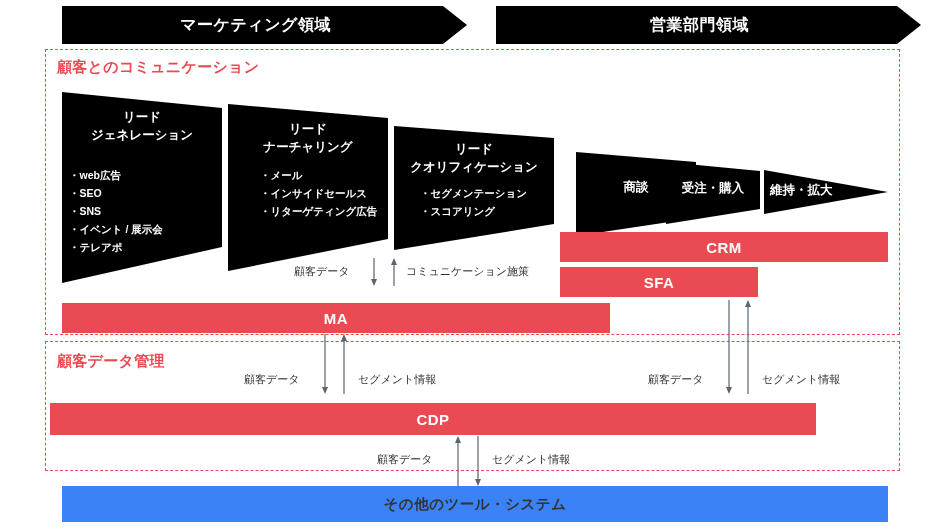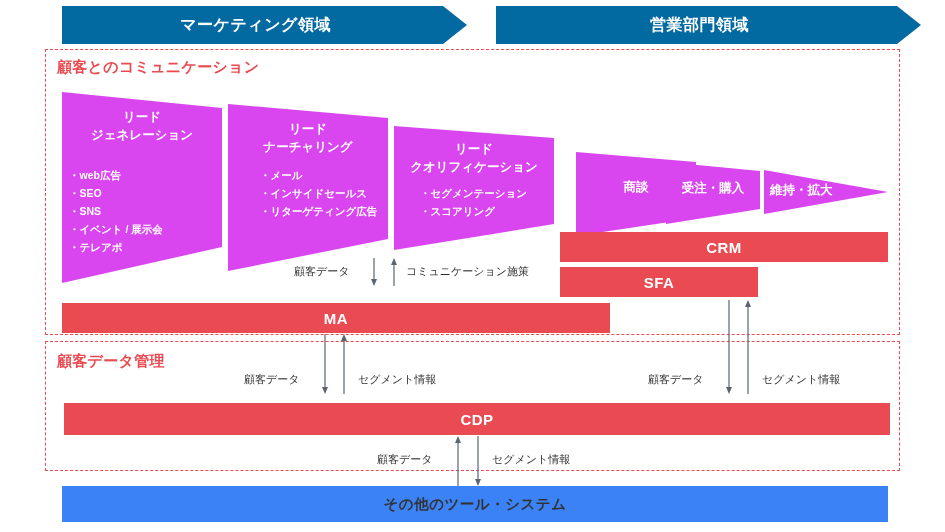--- a/index.html
+++ b/index.html
@@ -7,21 +7,21 @@
     width: 945px; height: 532px;
     background: #ffffff;
     font-family: "Liberation Sans", "DejaVu Sans", sans-serif;
     overflow: hidden;
   }
   #stage { position: relative; width: 945px; height: 532px; }
 
   
   .hdr {
     position: absolute; top: 6px; height: 38px;
-    background: #0369a1;
+    background: #000000;
     display: flex; align-items: center; justify-content: center;
     color: #ffffff; font-size: 16px; font-weight: bold;
     letter-spacing: 0.5px;
   }
   #hdr-mkt {
     left: 62px; width: 405px;
     clip-path: polygon(0 0, calc(100% - 24px) 0, 100% 50%, calc(100% - 24px) 100%, 0 100%);
     padding-right: 18px;
   }
   #hdr-sales {
@@ -46,21 +46,21 @@
     letter-spacing: 0.3px;
     white-space: nowrap;
     text-align: center;
   }
   #title-comm { left: 57px; top: 58px; }
   #title-data { left: 57px; top: 352px; }
 
   
   .stage {
     position: absolute;
-    background: #d946ef;
+    background: #000000;
     color: #ffffff;
   }
   .stage-title {
     position: absolute; left: 0; width: 100%;
     text-align: center;
     font-size: 12.5px; font-weight: bold; line-height: 1.45;
     white-space: pre-line;
   }
   .stage-list {
     position: absolute; left: 0; width: 100%;
@@ -112,21 +112,21 @@
   .bar {
     position: absolute;
     background: #ea4a51;
     color: #ffffff;
     display: flex; align-items: center; justify-content: center;
     font-size: 15px; font-weight: bold; letter-spacing: 0.5px;
   }
   #bar-crm { left: 560px; top: 232px; width: 328px; height: 30px; }
   #bar-sfa { left: 560px; top: 267px; width: 198px; height: 30px; }
   #bar-ma  { left: 62px;  top: 303px; width: 548px; height: 30px; }
-  #bar-cdp { left: 64px;  top: 403px; width: 826px; height: 32px; }
+  #bar-cdp { left: 50px;  top: 403px; width: 766px; height: 32px; }
 
   #bar-gray {
     position: absolute;
     left: 62px; top: 486px; width: 826px; height: 36px;
     background: #3b82f6; color: #333333;
     display: flex; align-items: center; justify-content: center;
     font-size: 14.5px; font-weight: bold; letter-spacing: 0.5px;
   }
 
   

